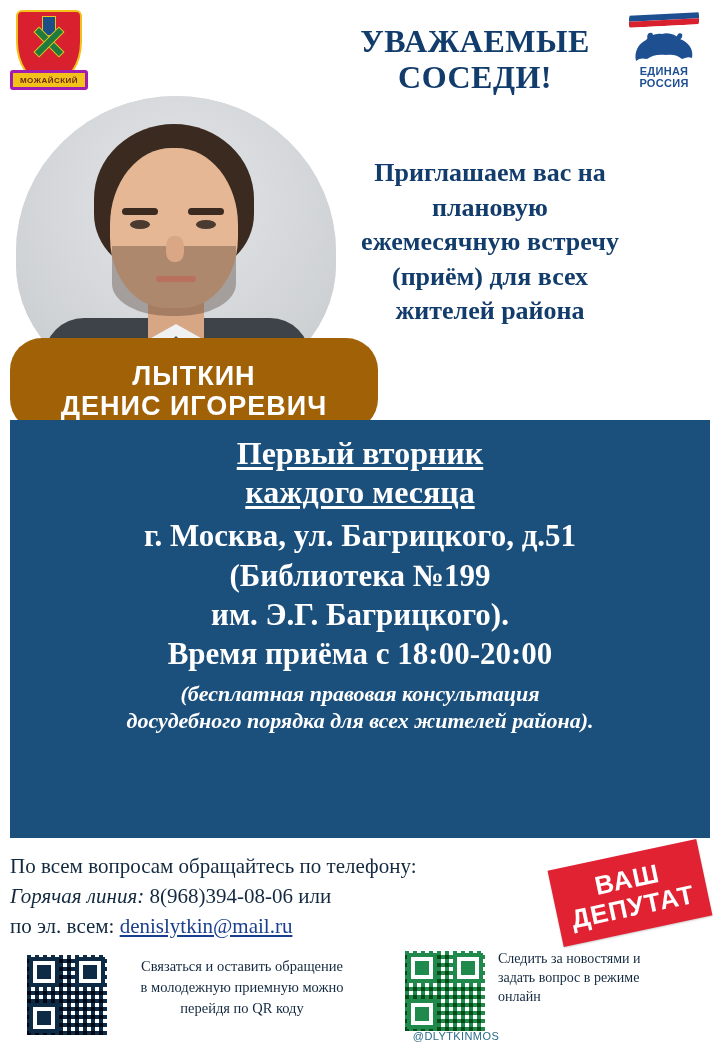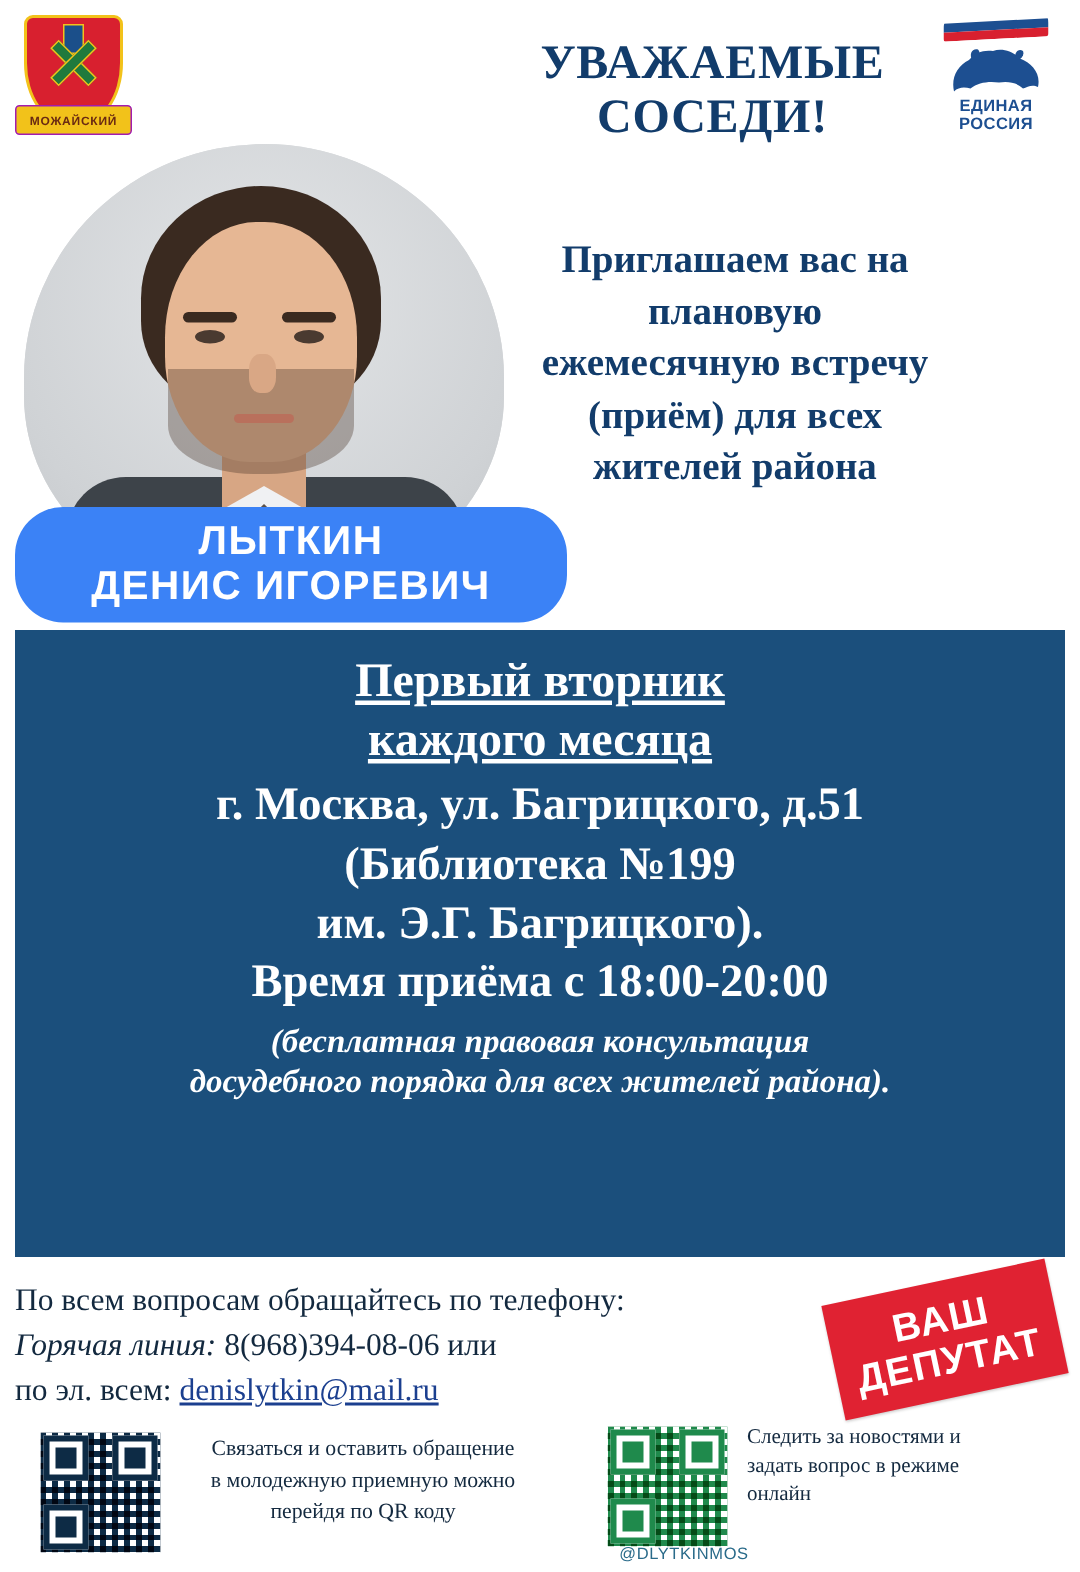--- a/index.html
+++ b/index.html
@@ -75,21 +75,21 @@
     border: 1px solid #f2c21a;
     box-sizing: border-box;
   }
   .emblem-ribbon {
     position: absolute;
     left: 0;
     top: 62px;
     width: 78px;
     height: 20px;
     background: #f2c21a;
-    border: 1px solid #a21caf;
+    border: 3px solid #a21caf;
     border-radius: 3px;
     box-sizing: border-box;
     display: flex;
     align-items: center;
     justify-content: center;
     font-family: "Liberation Sans", sans-serif;
     font-size: 8px;
     font-weight: bold;
     color: #6a2a12;
     letter-spacing: 0.5px;
@@ -263,22 +263,22 @@
     background: #5c5148;
     clip-path: polygon(50% 0%, 100% 16%, 72% 100%, 28% 100%, 0% 16%);
   }
 
   
   .name-band {
     position: absolute;
     left: 10px;
     top: 338px;
     width: 368px;
-    padding: 8px 6px 10px;
-    background: #3b82f6;
+    padding: 24px 6px 10px;
+    background: #a16207;
     color: #ffffff;
     text-align: center;
     font-family: "Liberation Sans", sans-serif;
     font-weight: bold;
     font-size: 27px;
     line-height: 1.1;
     letter-spacing: 1px;
     box-sizing: border-box;
     border-radius: 32px;
   }

